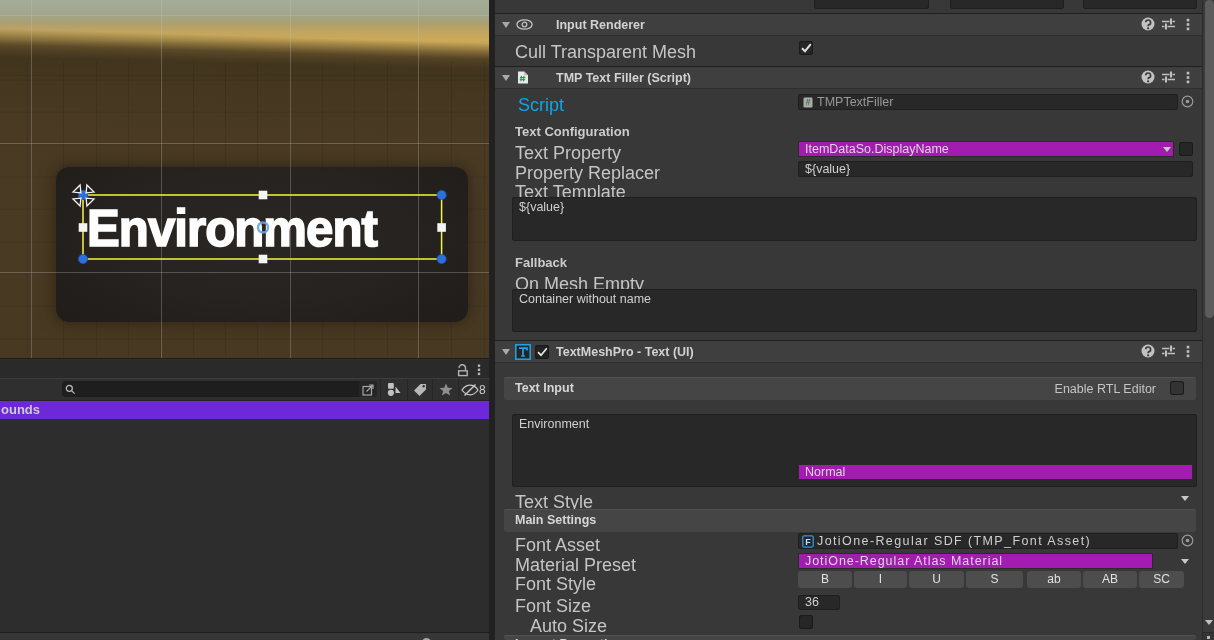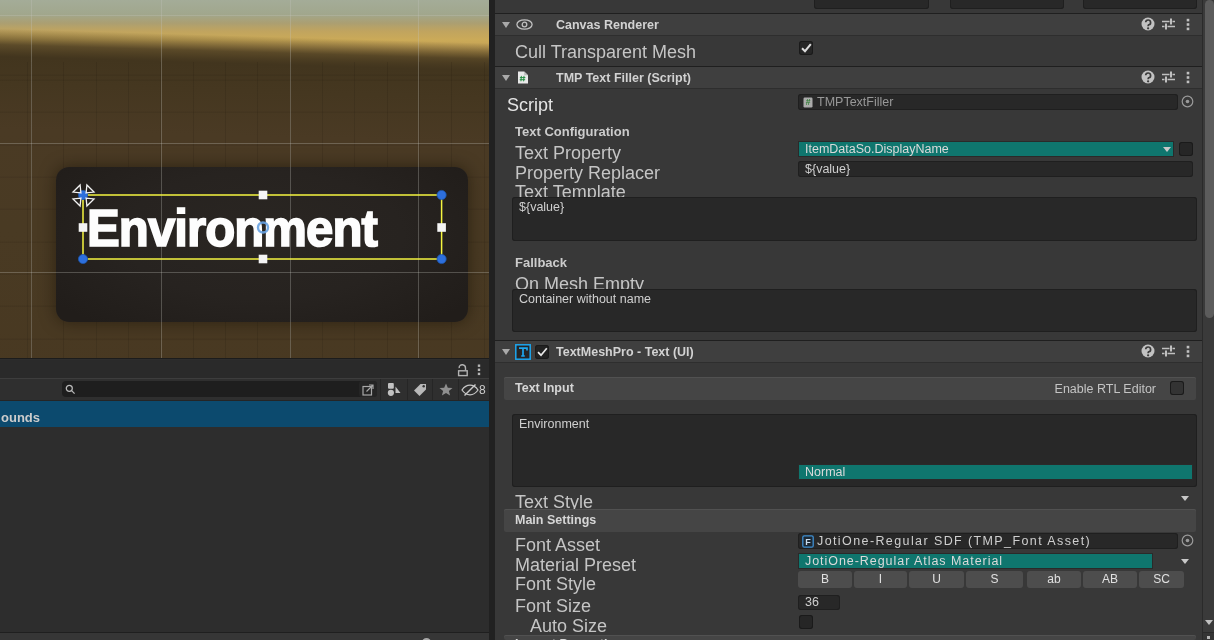--- a/index.html
+++ b/index.html
@@ -18,36 +18,36 @@
   box-shadow:0 0 16px rgba(20,14,6,.55);}
 #envtext{position:absolute;left:87px;top:202px;width:360px;height:52px;color:#fdfdfd;
   font-weight:bold;font-size:52px;line-height:52px;letter-spacing:-1px;transform-origin:0 0;transform:scaleX(0.9452);
   -webkit-text-stroke:1.7px #fdfdfd;}
 
 #hier{position:absolute;left:0;top:358px;width:489px;height:282px;background:#2d2d2d;border-top:1px solid #1c1c1c;overflow:hidden}
 #htab{position:absolute;left:0;top:1px;width:489px;height:18px;background:#2a2a2a;border-bottom:1px solid #3d3d3d}
 #htools{position:absolute;left:0;top:20px;width:489px;height:21px;background:#2f2f2f;border-bottom:1px solid #252525}
 #hsearch{position:absolute;left:62px;top:22px;width:315px;height:16px;background:#1e1e1e;border-radius:4px}
 .hsep{position:absolute;top:20px;width:1px;height:21px;background:#262626}
-#hrow{position:absolute;left:0;top:42px;width:489px;height:17px;background:#0c4a6e;color:#cccccc;
-  font-weight:600;font-size:13px;line-height:15px;padding-top:9px}
+#hrow{position:absolute;left:0;top:42px;width:489px;height:17px;background:#6d28d9;color:#cccccc;
+  font-weight:600;font-size:13px;line-height:15px;padding-top:1px}
 #hbottom{position:absolute;left:0;top:273px;width:489px;height:9px;background:#363636;border-top:1px solid #1f1f1f}
 
 #vdiv{position:absolute;left:489px;top:0;width:6px;height:640px;background:#212121}
 #sbar{position:absolute;left:1202px;top:0;width:12px;height:640px;background:#3a3a3a;border-left:1px solid #2a2a2a}
 #sthumb{position:absolute;left:2px;top:0;width:9px;height:318px;background:#5c5c5c;border-radius:5px}
 
 #insp{position:absolute;left:495px;top:0;width:707px;height:640px;background:#383838;overflow:hidden}
 .hdr{position:absolute;left:0;width:707px;height:21px;background:#3f3f3f;border-top:1px solid #1f1f1f;border-bottom:1px solid #2e2e2e}
 .hdr .ttl{position:absolute;left:61px;top:4px;font-weight:bold;font-size:12.5px;color:#d2d2d2}
 .fold{position:absolute;left:7px;top:8px;width:0;height:0;border-left:4.5px solid transparent;border-right:4.5px solid transparent;border-top:6px solid #a9a9a9}
 .lbl{position:absolute;font-size:18px;color:#c5c5c5;white-space:nowrap}
 .blbl{position:absolute;font-size:13px;font-weight:bold;color:#cccccc;white-space:nowrap}
 .fld{position:absolute;background:#282828;border-radius:3px;box-shadow:inset 0 0 0 1px #1f1f1f;font-size:12.5px;color:#cfcfcf;white-space:nowrap;overflow:hidden}
-.dd{position:absolute;background:#0f766e;border-radius:0;box-shadow:inset 0 0 0 1px #2a2a2a,inset 0 1px 0 #4a4a4a;font-size:12.5px;color:#dadada;white-space:nowrap}
+.dd{position:absolute;background:#a21caf;border-radius:0;box-shadow:inset 0 0 0 1px #2a2a2a,inset 0 1px 0 #4a4a4a;font-size:12.5px;color:#dadada;white-space:nowrap}
 .caret{position:absolute;width:0;height:0;border-left:4px solid transparent;border-right:4px solid transparent;border-top:5px solid #c8c8c8}
 .cb{position:absolute;width:14px;height:14px;background:#262626;border-radius:3px;box-shadow:inset 0 0 0 1px #1a1a1a}
 .subbar{position:absolute;left:9px;width:692px;height:23px;background:#454545;border-radius:2px;box-shadow:inset 0 1px 0 #515151}
 .subbar .t{position:absolute;left:11px;top:4px;font-weight:bold;font-size:12.5px;color:#d6d6d6}
 .fsbtn{position:absolute;top:0;height:17px;background:#4d4d4d;border-radius:3px;color:#e0e0e0;font-size:12px;text-align:center;line-height:17px}
 </style></head>
 <body>
 
 <div id="scene">
   <div id="ground"></div>
@@ -150,21 +150,21 @@
   <div class="fld" style="left:319px;top:-6px;width:115px;height:15px"></div>
   <div class="fld" style="left:455px;top:-6px;width:114px;height:15px"></div>
   <div class="fld" style="left:588px;top:-6px;width:114px;height:15px"></div>
 
   <div class="hdr" style="top:13px">
     <div class="fold"></div>
     <svg class="abs" style="left:21px;top:4px" width="17" height="13" viewBox="0 0 17 13">
       <ellipse cx="8.5" cy="6.5" rx="7.6" ry="4.7" fill="none" stroke="#c0c0c0" stroke-width="1.3"></ellipse>
       <circle cx="8.5" cy="6.5" r="2.3" fill="none" stroke="#c0c0c0" stroke-width="1.3"></circle>
     </svg>
-    <div class="ttl">Canvas Renderer</div>
+    <div class="ttl">Input Renderer</div>
     <svg class="abs" style="left:646px;top:3px" width="14" height="14" viewBox="0 0 14 14">
       <circle cx="7" cy="7" r="6.5" fill="#c2c2c2"></circle>
       <path d="M4.7,5.3 A2.45,2.45 0 1 1 7.8,7.8 Q7.1,8.2 7.1,9.2" fill="none" stroke="#3b3b3b" stroke-width="1.7"></path>
       <circle cx="7.1" cy="11.3" r="1.15" fill="#3b3b3b"></circle>
     </svg>
     <svg class="abs" style="left:666px;top:3px" width="15" height="14" viewBox="0 0 15 14">
       <g stroke="#c0c0c0" fill="none">
         <path d="M1,4.5 H8.5 M11.5,4.5 H14" stroke-width="1.4"></path>
         <path d="M10,1.5 V7.5" stroke-width="2"></path>
         <path d="M1,9.5 H3.5 M6.5,9.5 H14" stroke-width="1.4"></path>
@@ -209,21 +209,21 @@
       </g>
     </svg>
     <svg class="abs" style="left:691px;top:4px" width="4" height="13" viewBox="0 0 4 13">
       <g fill="#c0c0c0">
           <rect x="0.7" y="0.8" width="2.6" height="2.6"></rect>
           <rect x="0.7" y="5.2" width="2.6" height="2.6"></rect>
           <rect x="0.7" y="9.6" width="2.6" height="2.6"></rect>
         </g>
     </svg>
   </div>
-  <div class="lbl" style="left:12px;top:95px;color:#e5e5e5">Script</div>
+  <div class="lbl" style="left:23px;top:95px;color:#0ea5e9">Script</div>
   <div class="fld" style="left:303px;top:94px;width:380px;height:16px">
     <svg class="abs" style="left:5px;top:2.5px" width="10" height="11" viewBox="0 0 10 11">
       <rect x="0.5" y="0.5" width="9" height="10" rx="1.2" fill="#ababab"></rect>
       <text x="5" y="8.3" text-anchor="middle" font-size="8.5" font-weight="bold" fill="#2e7d32" font-family="Liberation Sans">#</text>
     </svg>
     <span style="margin-left:19px;color:#989898;line-height:16px;display:inline-block">TMPTextFiller</span>
   </div>
   <svg class="abs" style="left:686px;top:95px" width="13" height="13" viewBox="0 0 13 13">
     <circle cx="6.5" cy="6.5" r="5.3" fill="none" stroke="#9a9a9a" stroke-width="1.2"></circle>
     <circle cx="6.5" cy="6.5" r="1.8" fill="#9a9a9a"></circle>

